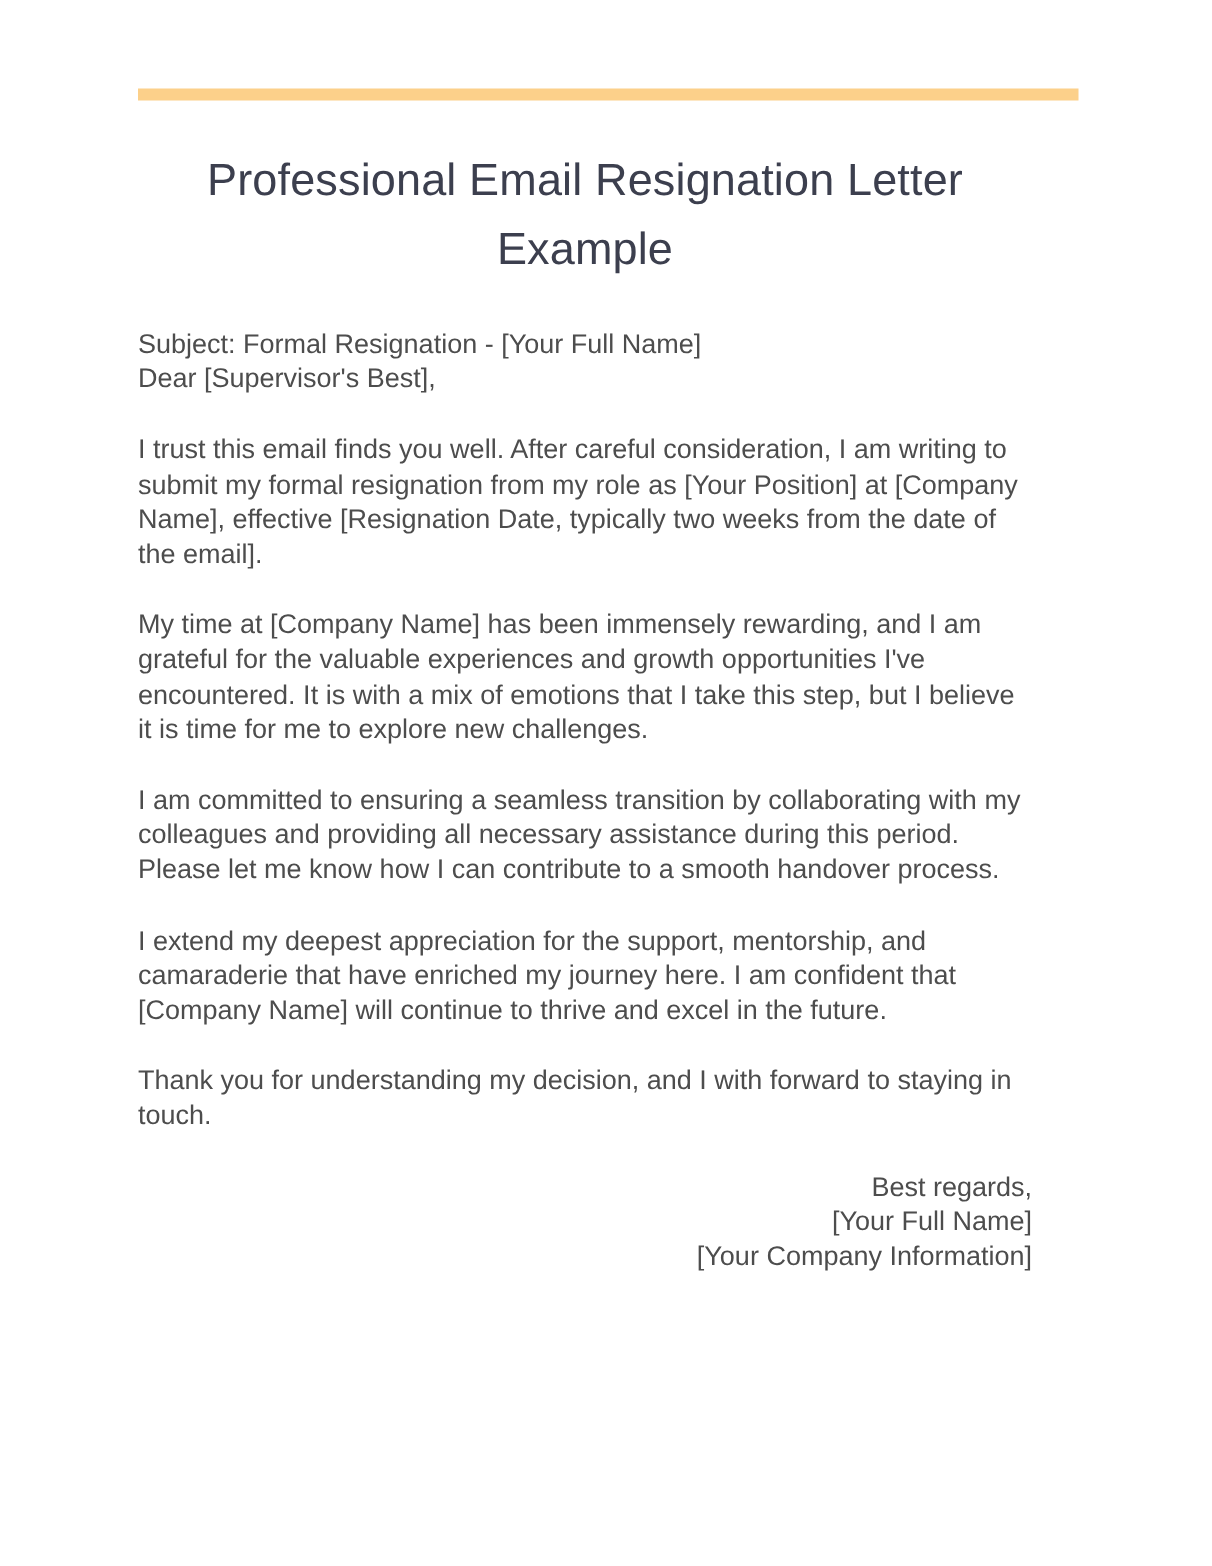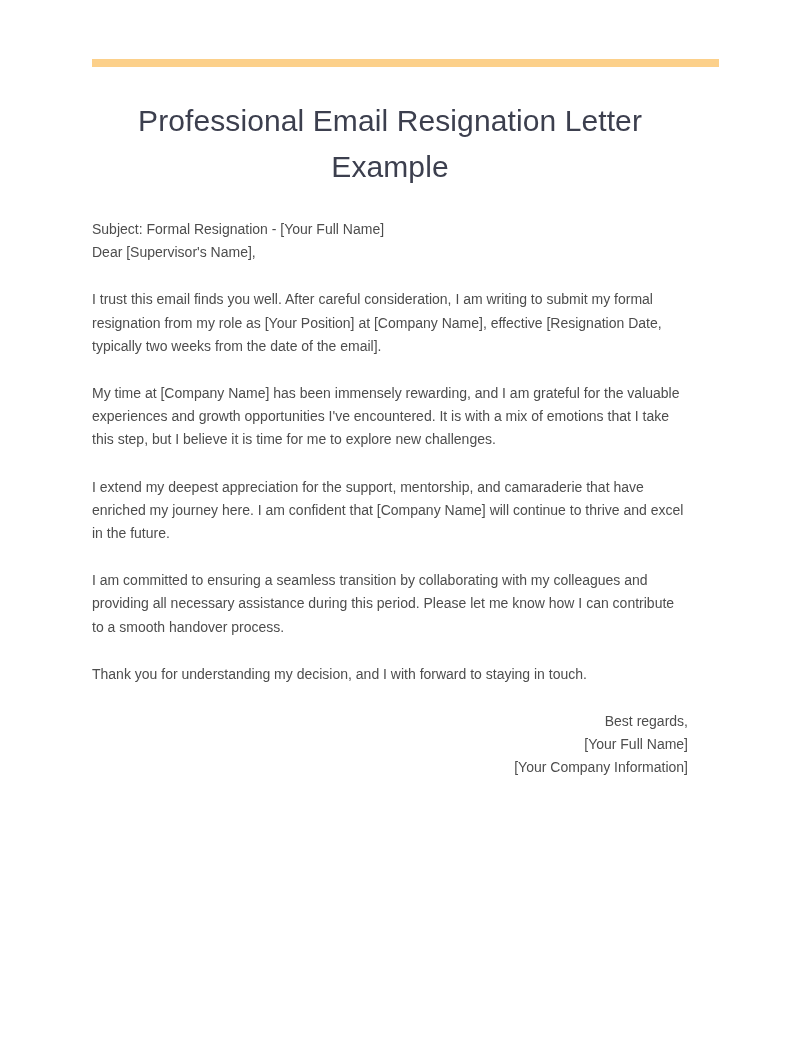--- a/index.html
+++ b/index.html
@@ -46,21 +46,21 @@
     font-family: "Liberation Sans", sans-serif;
     font-size: 30px;
     line-height: 46px;
     font-weight: 400;
     color: #3c3f4e;
     text-align: center;
     letter-spacing: 0.1px;
   }
 
   .letter-body {
-    font-size: 14px;
+    font-size: 18px;
     line-height: 23.2px;
     color: #4d4d4d;
   }
 
   .meta-block {
     margin: 0 0 24px 0;
   }
 
   .meta-line {
     display: block;
@@ -92,30 +92,30 @@
   <div class="accent-bar"></div>
 
   <div class="content">
 
     <h1 class="doc-title">Professional Email Resignation Letter Example</h1>
 
     <div class="letter-body">
 
       <div class="meta-block">
         <span class="meta-line">Subject: Formal Resignation - [Your Full Name]</span>
-        <span class="meta-line">Dear [Supervisor's Name],</span>
+        <span class="meta-line">Dear [Supervisor's Best],</span>
       </div>
 
       <p class="para">I trust this email finds you well. After careful consideration, I am writing to submit my formal resignation from my role as [Your Position] at [Company Name], effective [Resignation Date, typically two weeks from the date of the email].</p>
 
       <p class="para">My time at [Company Name] has been immensely rewarding, and I am grateful for the valuable experiences and growth opportunities I've encountered. It is with a mix of emotions that I take this step, but I believe it is time for me to explore new challenges.</p>
 
+      <p class="para">I am committed to ensuring a seamless transition by collaborating with my colleagues and providing all necessary assistance during this period. Please let me know how I can contribute to a smooth handover process.</p>
+
       <p class="para">I extend my deepest appreciation for the support, mentorship, and camaraderie that have enriched my journey here. I am confident that [Company Name] will continue to thrive and excel in the future.</p>
-
-      <p class="para">I am committed to ensuring a seamless transition by collaborating with my colleagues and providing all necessary assistance during this period. Please let me know how I can contribute to a smooth handover process.</p>
 
       <p class="para">Thank you for understanding my decision, and I with forward to staying in touch.</p>
 
       <div class="signoff-block">
         <span class="signoff-line">Best regards,</span>
         <span class="signoff-line">[Your Full Name]</span>
         <span class="signoff-line">[Your Company Information]</span>
       </div>
 
     </div>

